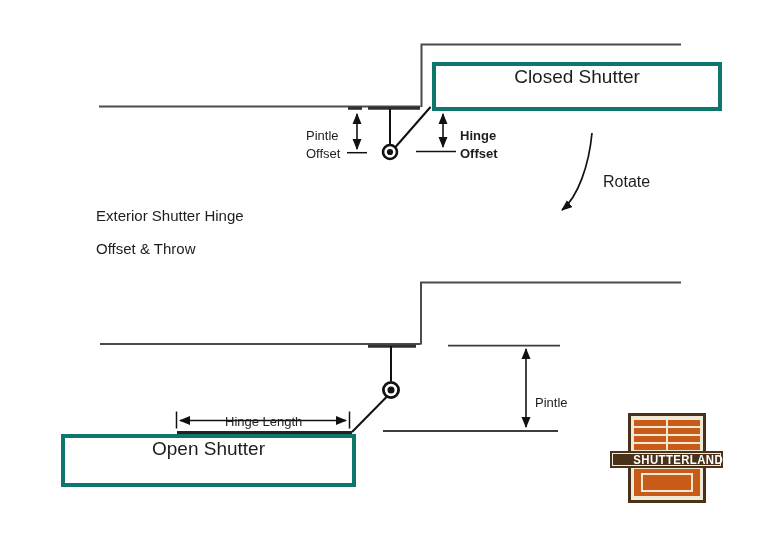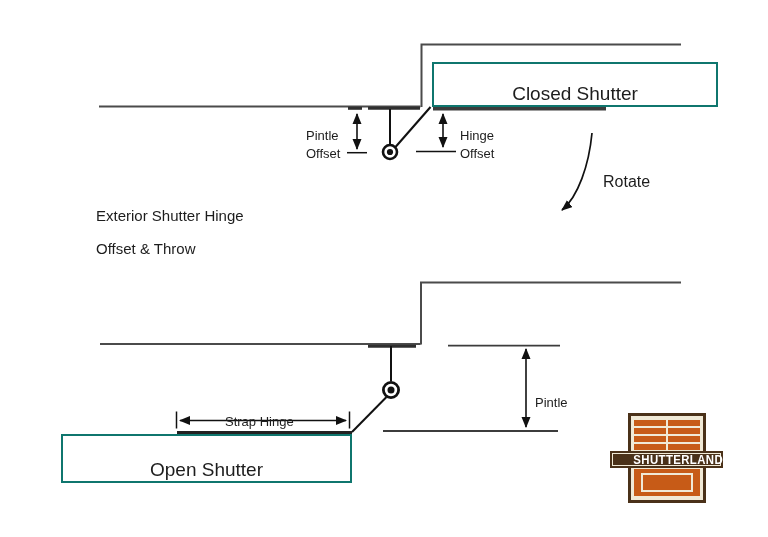--- a/index.html
+++ b/index.html
@@ -3,35 +3,35 @@
 <meta charset="utf-8">
 <style>
   html,body{margin:0;padding:0;background:#ffffff;}
   #canvas{
     position:relative;width:768px;height:537px;background:#ffffff;overflow:hidden;
     font-family:"Liberation Sans","DejaVu Sans",sans-serif;color:#1d1d1d;
   }
   #lines{position:absolute;left:0;top:0;width:768px;height:537px;}
   .abs{position:absolute;}
   .box{
-    position:absolute;border:2px solid #0f766e;background:#fff;
-    display:flex;align-items:flex-end;justify-content:center;
+    position:absolute;border:4px solid #0f766e;background:#fff;
+    display:flex;align-items:flex-start;justify-content:center;
     font-size:19px;color:#1d1d1d;
   }
   .closed-box{left:432px;top:62px;width:282px;height:41px;}
   .open-box{left:61px;top:434px;width:287px;height:45px;}
   .dimlabel{font-size:13px;line-height:18px;color:#1d1d1d;white-space:nowrap;margin-top:14px;}
   .title{
     left:96px;top:199px;font-size:15px;line-height:33px;color:#1d1d1d;white-space:nowrap;
   }
   .rotate-label{left:603px;top:158px;font-size:16px;line-height:19px;}
   .strap-label{left:225px;top:400px;font-size:13px;line-height:15px;}
   .throw-label{left:535px;top:381px;font-size:13px;line-height:15px;}
   .pintle-label{left:306px;top:113px;}
-  .hinge-label{left:460px;top:113px;}
+  .hinge-label{left:460px;top:113px;font-weight:bold;}
 
   
   .logo{position:absolute;left:610px;top:413px;width:113px;height:90px;}
   .logo-body{
     position:absolute;left:18px;top:0;width:78px;height:90px;
     background:#4a3119;
   }
   .logo-body-inner{
     position:absolute;left:3px;top:3px;right:3px;bottom:3px;background:#f0e9d6;
   }
@@ -121,21 +121,21 @@
 
   <div class="abs dimlabel pintle-label">
     <div>Pintle</div>
     <div>Offset</div>
   </div>
   <div class="abs dimlabel hinge-label">
     <div>Hinge</div>
     <div>Offset</div>
   </div>
   <div class="abs dimlabel rotate-label">Rotate</div>
-  <div class="abs dimlabel strap-label">Strap Hinge</div>
+  <div class="abs dimlabel strap-label">Hinge Length</div>
   <div class="abs dimlabel throw-label">Pintle</div>
 
   <div class="abs title">
     <div>Exterior Shutter Hinge</div>
     <div>Offset &amp; Throw</div>
   </div>
 
   <div class="logo">
     <div class="logo-body">
       <div class="logo-body-inner">

